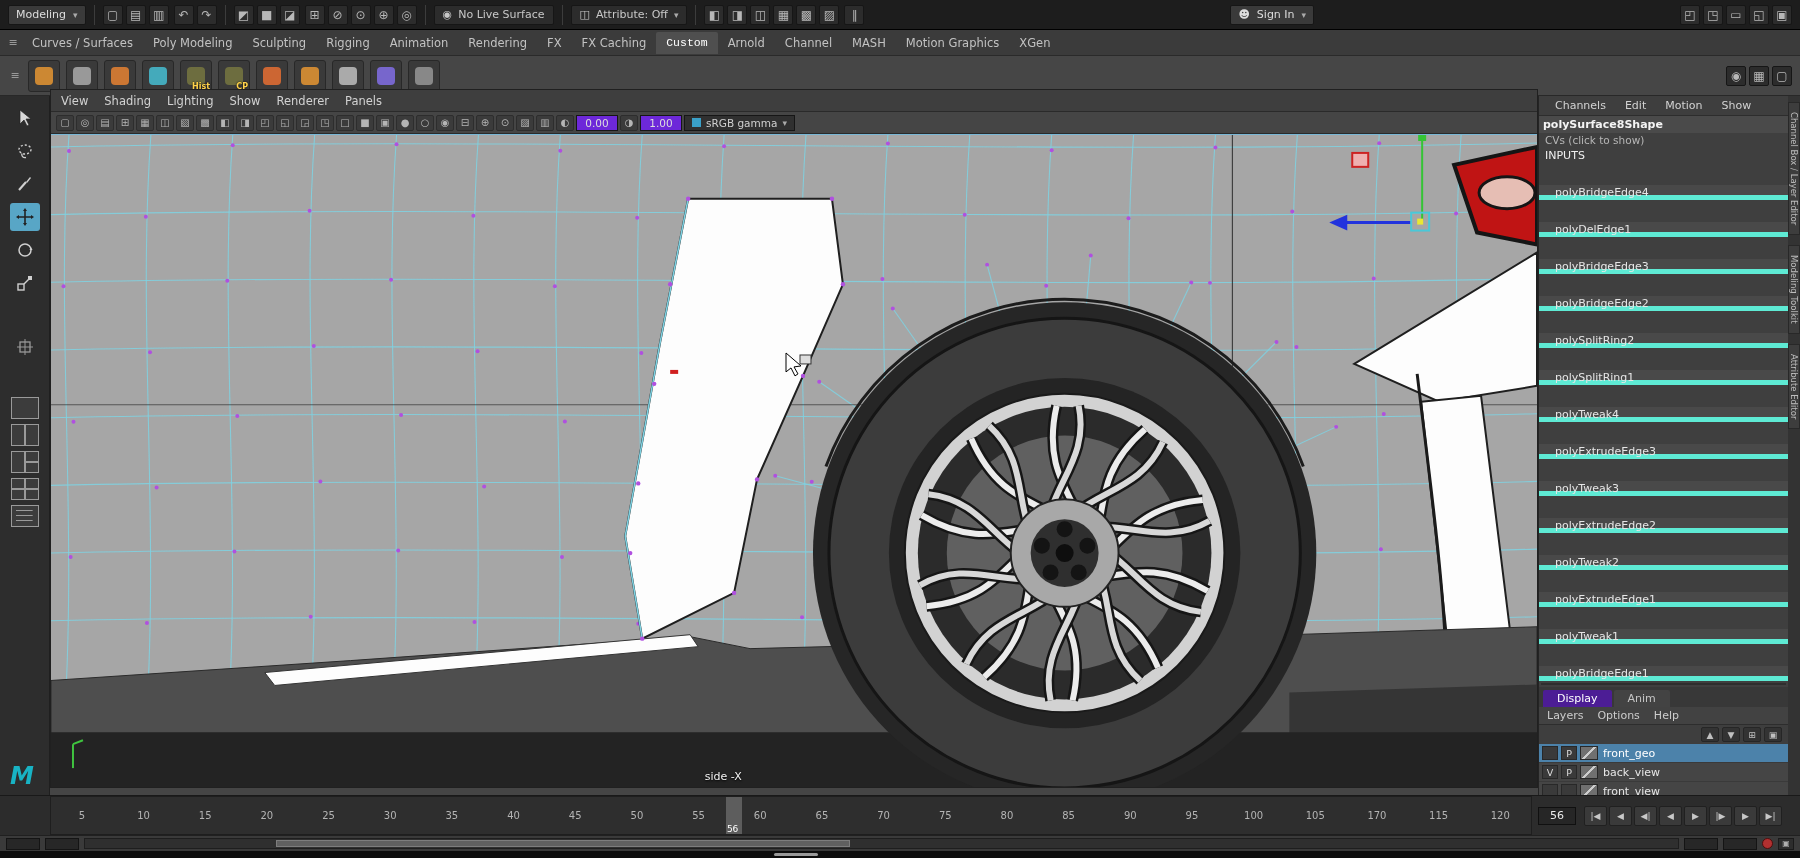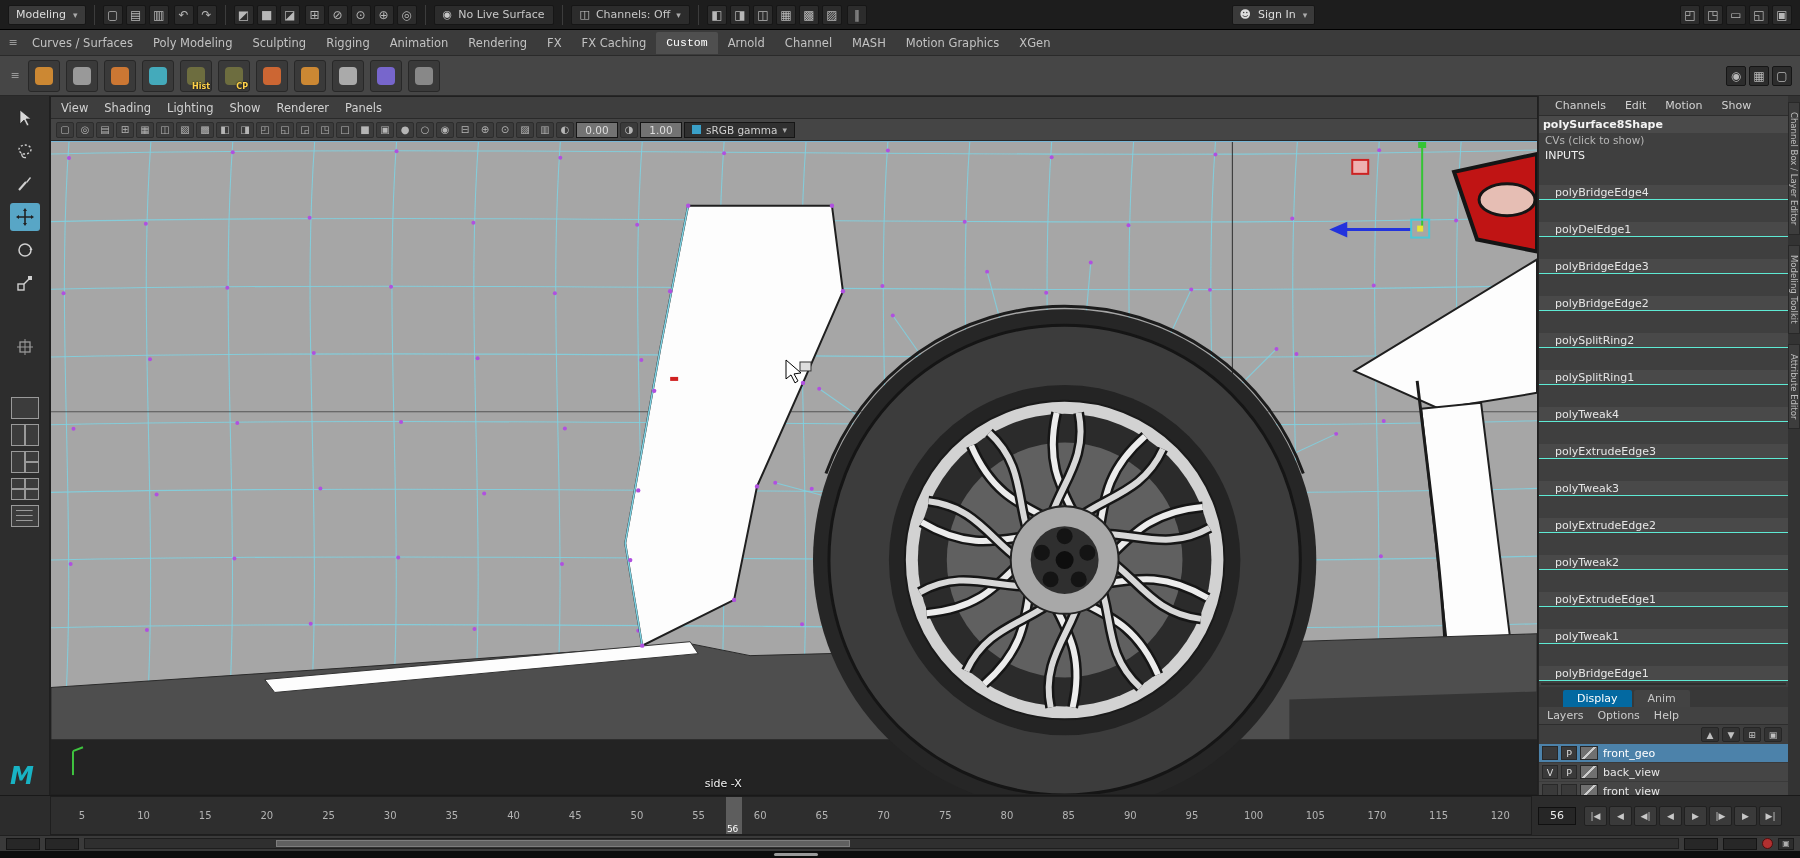--- a/index.html
+++ b/index.html
@@ -50,50 +50,50 @@
   .layout-btn.two  { background-image:linear-gradient(to right, transparent 47%, #9a9a9a 47%, #9a9a9a 53%, transparent 53%); }
   .layout-btn.three{ background-image:linear-gradient(to right, transparent 47%, #9a9a9a 47%, #9a9a9a 53%, transparent 53%),
                                       linear-gradient(to bottom, transparent 44%, #9a9a9a 44%, #9a9a9a 56%, transparent 56%);
                      background-size:100% 100%, 50% 100%; background-position:0 0, 100% 0; }
   .layout-btn.four { background-image:linear-gradient(to right, transparent 47%, #9a9a9a 47%, #9a9a9a 53%, transparent 53%),
                                       linear-gradient(to bottom, transparent 44%, #9a9a9a 44%, #9a9a9a 56%, transparent 56%); }
   .layout-btn.list { background-image:repeating-linear-gradient(#9a9a9a 0 1px, transparent 1px 5px);
                      background-size:64% 60%; background-position:center; }
 
   
-  #viewport { position:absolute; left:50px; top:96px; right:262px; height:699px; display:flex;
+  #viewport { position:absolute; left:50px; top:89px; right:262px; height:699px; display:flex;
               flex-direction:column; border:1px solid #202020; }
   #vp-menubar { height:22px; background:#3e3e3e; display:flex; align-items:center; gap:16px; padding:0 10px;
                 font-size:11.5px; color:#d2d2d2; border-bottom:1px solid #2a2a2a; }
   #vp-toolbar { height:22px; background:#454545; display:flex; align-items:center; gap:2px; padding:0 5px;
                 border-bottom:1px solid #2a2a2a; }
   .vpicon { width:18px; height:16px; font-size:10px; color:#b5b5b5; display:flex; align-items:center;
             justify-content:center; background:#3b3b3b; border:1px solid #2d2d2d; border-radius:2px; }
-  .vpfield { width:42px; height:16px; background:#737373; border:1px solid #161616; color:#ddd;
+  .vpfield { width:42px; height:16px; background:#6d28d9; border:1px solid #161616; color:#ddd;
              display:flex; align-items:center; justify-content:center; font-size:10.5px; }
   .vpdrop { height:16px; display:flex; gap:5px; align-items:center; padding:0 7px; background:#303030;
             border:1px solid #161616; color:#cfcfcf; font-size:10.5px; }
   #vp-canvas { flex:1; position:relative; background:#8f8f8f; border-top:1px solid #79b7d6; overflow:hidden; }
   #vp-canvas svg { position:absolute; inset:0; width:100%; height:100%; }
   .camera-label { position:absolute; bottom:4px; left:44%; color:#f2f2f2; font-size:11px; text-shadow:0 1px 2px #000; }
 
   
   #rightpanel { position:absolute; right:12px; top:96px; width:250px; height:699px; background:#3f3f3f;
                 border-left:1px solid #242424; display:flex; flex-direction:column; font-size:11px; }
   #cb-menus { height:20px; display:flex; gap:19px; padding:3px 16px; background:#3e3e3e;
               border-bottom:1px solid #2d2d2d; color:#d2d2d2; }
   #cb-shape { height:18px; padding:2px 4px; color:#f4f4f4; font-weight:bold; background:#4a4a4a; }
   #cb-cvs { height:15px; padding:1px 6px; color:#b6b6b6; font-size:10.5px; }
   #cb-inputs-header { height:16px; padding:2px 6px; color:#efefef; }
   .cb-input-row { height:15px; line-height:13px; padding:1px 0 1px 16px; color:#e6e6e6; background:#494949;
-                  border-bottom:1px solid #5eead4;margin-top:22px; }
+                  border-bottom:5px solid #5eead4;margin-top:22px; }
   #cb-empty { flex:1; background:#383838; margin:2px; border:1px solid #2e2e2e; }
   .le-tabs { height:20px; display:flex; gap:2px; background:#383838; padding:3px 4px 0; }
   .le-tab { padding:2px 14px; background:#434343; color:#c5c5c5; border-radius:2px 2px 0 0; }
-  .le-tab.active { background:#0369a1; color:#fff;margin-left:20px; }
+  .le-tab.active { background:#4c1d95; color:#fff; }
   .le-menus { height:18px; display:flex; gap:14px; padding:2px 8px; background:#424242; border-bottom:1px solid #2d2d2d;align-items:center; }
   .le-icons { height:20px; display:flex; justify-content:flex-end; gap:3px; padding:2px 6px; background:#3e3e3e; }
   .le-icon { width:18px; height:15px; font-size:9px; color:#c0c0c0; display:flex; align-items:center;
              justify-content:center; background:#333; border:1px solid #262626; border-radius:2px; }
   .layer-row { display:flex; align-items:center; height:19px; gap:3px; padding:0 3px; background:#454545;
                border-bottom:1px solid #3a3a3a; }
   .layer-row.selected { background:#4c82aa; }
   .layer-row.selected .layer-name { color:#fff; }
   .lr-box { width:16px; height:14px; background:#3a3a3a; border:1px solid #282828; color:#ddd; font-size:9.5px;
             display:flex; align-items:center; justify-content:center; }
@@ -203,21 +203,21 @@
         </div>
       </div>
     <div class="vsep"></div>
     <div class="tb-chip">
       <span>◉</span>
       <span>No Live Surface</span>
     </div>
     <div class="vsep"></div>
     <div class="tb-chip">
       <span>◫</span>
-      <span>Channels: Off</span>
+      <span>Attribute: Off</span>
       <span class="caret">▾</span>
     </div>
     <div class="vsep"></div>
     <div class="iconrow">
 
     <div class="tbicon">
           <span>◧</span>
         </div>
         <div class="tbicon">
           <span>◨</span>

